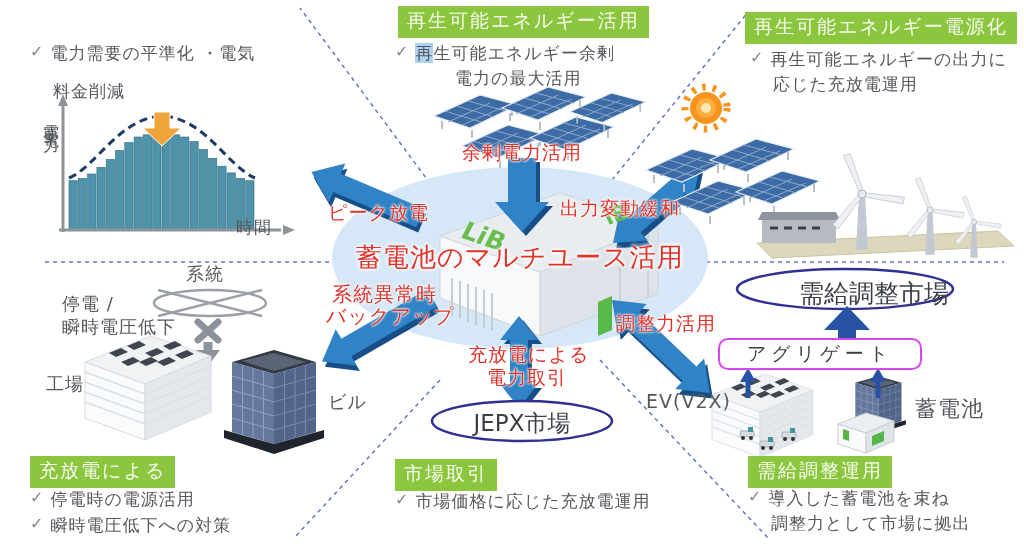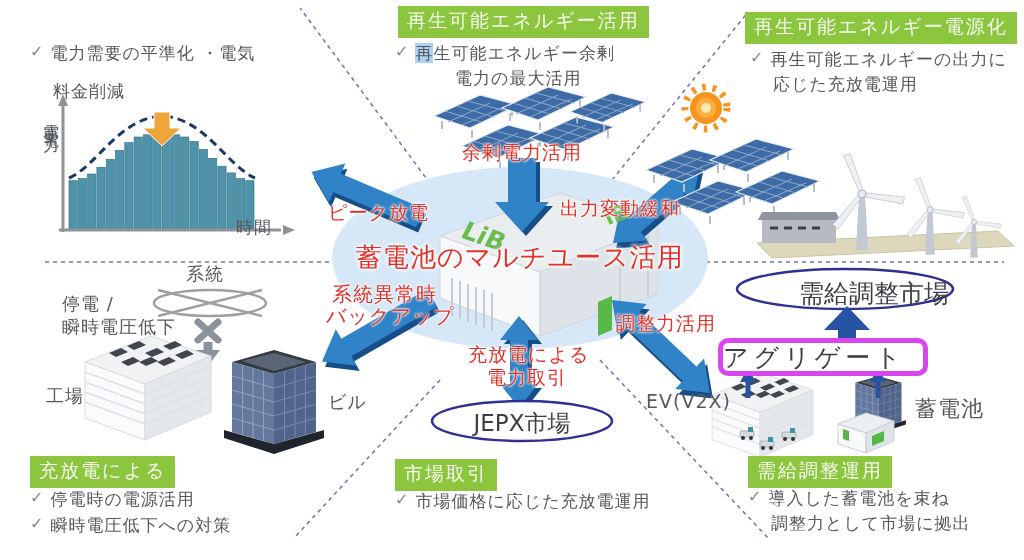--- a/index.html
+++ b/index.html
@@ -12,23 +12,23 @@
   .check .cm{color:#83888d;margin-right:6px;font-size:16px;}
   .cont{position:absolute;color:#55585c;font-size:17px;letter-spacing:1px;white-space:nowrap;}
   .hl{background:#aed3f2;}
   .rlab{position:absolute;color:#e23128;font-weight:normal;font-size:19px;letter-spacing:1px;white-space:nowrap;
         text-shadow:0 0 2px #fff,0 0 3px #fff,0 0 3px #fff;}
   .center-title{font-size:26px;letter-spacing:1px;
         text-shadow:0 0 3px #fff,0 0 4px #fff,0 0 5px #fff,0 0 5px #fff;}
   .glab{position:absolute;color:#55585c;font-size:18px;letter-spacing:1px;white-space:nowrap;}
   .vert{writing-mode:vertical-rl;letter-spacing:4px;font-size:16px;}
   .oval-text{position:absolute;color:#3c4046;text-align:center;white-space:nowrap;}
-  .agg{position:absolute;left:718px;top:338px;width:200px;height:28px;border:5px solid #d946ef;
-       border-radius:10px;background:#fff;display:flex;align-items:center;justify-content:flex-start;
-       font-size:25px;letter-spacing:5px;color:#3c4046;}
+  .agg{position:absolute;left:718px;top:338px;width:200px;height:28px;border:2px solid #d946ef;
+       border-radius:10px;background:#fff;display:flex;align-items:center;justify-content:center;
+       font-size:19px;letter-spacing:5px;color:#3c4046;}
   .lib{position:absolute;color:#63bb46;font-weight:bold;opacity:.95;}
   svg{position:absolute;left:0;top:0;}
 </style>
 </head>
 <body>
 
 <div class="canvas">
 
 <svg width="1024" height="560" viewBox="0 0 1024 560">
   <defs>
@@ -239,21 +239,21 @@
   <span class="cm">✓</span>
   <span>電力需要の平準化 ・電気</span>
 </div>
 <div class="cont" style="left:53px;top:80px;">料金削減</div>
 <div class="glab vert" style="left:40px;top:112px;">需要電力</div>
 <div class="glab" style="left:236px;top:216px;font-size:17px;">時間</div>
 
 <div class="glab" style="left:186px;top:262px;">系統</div>
 <div class="glab" style="left:62px;top:292px;">停電 /</div>
 <div class="glab" style="left:62px;top:315px;">瞬時電圧低下</div>
-<div class="glab" style="left:46px;top:384px;">工場</div>
+<div class="glab" style="left:46px;top:372px;">工場</div>
 <div class="glab" style="left:328px;top:390px;">ビル</div>
 
 <div class="hdr" style="left:30px;top:456px;">充放電による</div>
 <div class="check" style="left:30px;top:488px;">
   <span class="cm">✓</span>
   <span>停電時の電源活用</span>
 </div>
 <div class="check" style="left:30px;top:514px;">
   <span class="cm">✓</span>
   <span>瞬時電圧低下への対策</span>

